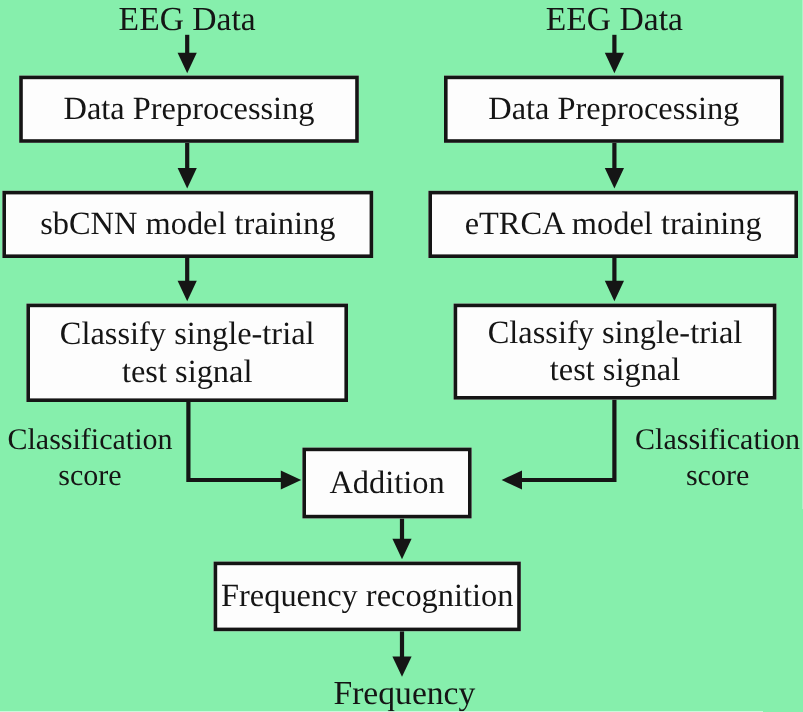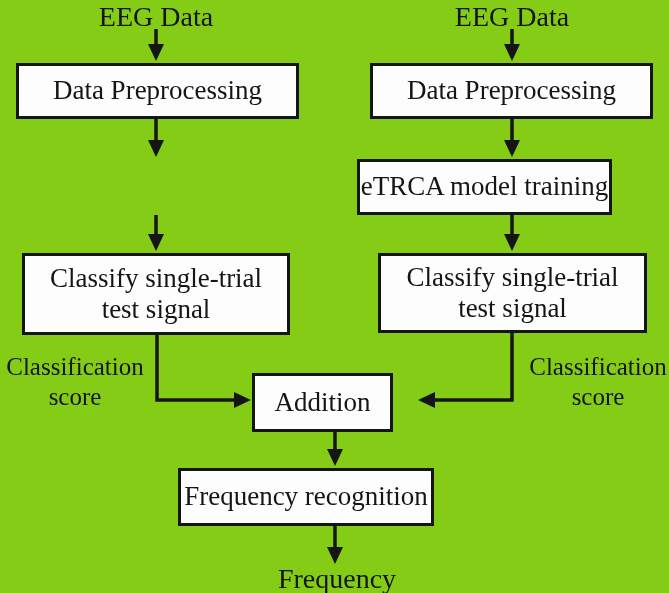--- a/index.html
+++ b/index.html
@@ -1,20 +1,20 @@
 <!DOCTYPE html>
 <html><head>
 <meta charset="utf-8">
 <style>
   html, body { margin: 0; padding: 0; background: #fdfdfd; }
   .stage {
     position: relative;
     width: 669px;
     height: 593px;
-    background: #84cc16;
+    background: #86efac;
     font-family: "Liberation Serif", serif;
     color: #151515;
     overflow: hidden;
   }
   .arrow-layer {
     position: absolute;
     left: 0; top: 0;
     width: 669px; height: 593px;
     pointer-events: none;
   }
@@ -45,21 +45,21 @@
     font-size: 25px;
     line-height: 1.18;
     white-space: nowrap;
   }
   
   #eeg-left   { left: 91px;  top: 2px;  width: 130px; }
   #eeg-right  { left: 447px; top: 2px;  width: 130px; }
   #dp-left    { left: 16px;  top: 63px;  width: 283px; height: 56px; }
   #dp-right   { left: 370px; top: 63px;  width: 283px; height: 56px; }
   #train-left { left: 2px;   top: 159px; width: 309px; height: 56px; }
-  #train-right{ left: 357px; top: 159px; width: 255px; height: 56px; }
+  #train-right{ left: 357px; top: 159px; width: 308px; height: 56px; }
   #cls-left   { left: 22px;  top: 253px; width: 268px; height: 82px; }
   #cls-right  { left: 378px; top: 253px; width: 269px; height: 80px; }
   #score-left { left: 3px;   top: 352px; width: 144px; }
   #score-right{ left: 526px; top: 352px; width: 144px; }
   #addition   { left: 252px; top: 373px; width: 141px; height: 59px; }
   #freq-recog { left: 178px; top: 468px; width: 256px; height: 58px; }
   #freq-out   { left: 263px; top: 564px; width: 148px; }
 </style>
 </head>
 <body>
@@ -114,20 +114,23 @@
       </g>
     </g>
   </svg>
 
   <div class="free-label" id="eeg-left">EEG Data</div>
   <div class="free-label" id="eeg-right">EEG Data</div>
 
   <div class="node" id="dp-left">
     <span>Data Preprocessing</span>
   </div>
+  <div class="node" id="train-left">
+    <span>sbCNN model training</span>
+  </div>
   <div class="node" id="cls-left">
     <span>Classify single-trial</span>
     <span>test signal</span>
   </div>
 
   <div class="node" id="dp-right">
     <span>Data Preprocessing</span>
   </div>
   <div class="node" id="train-right">
     <span>eTRCA model training</span>

